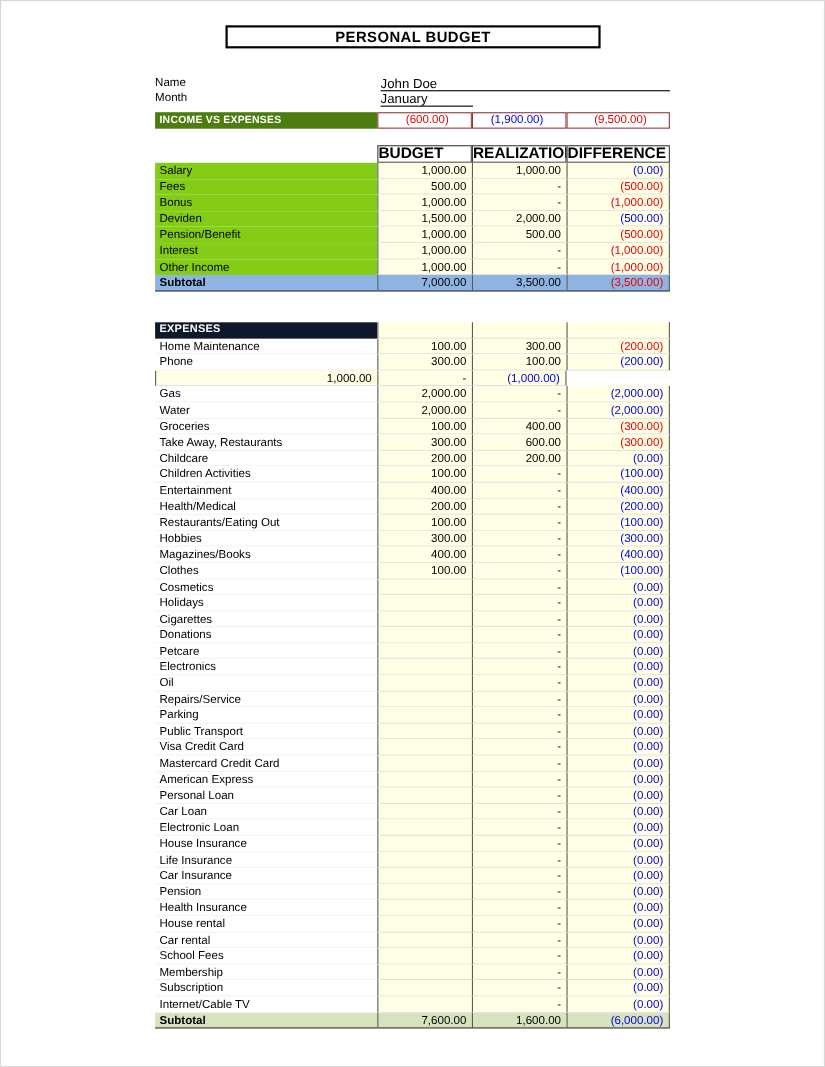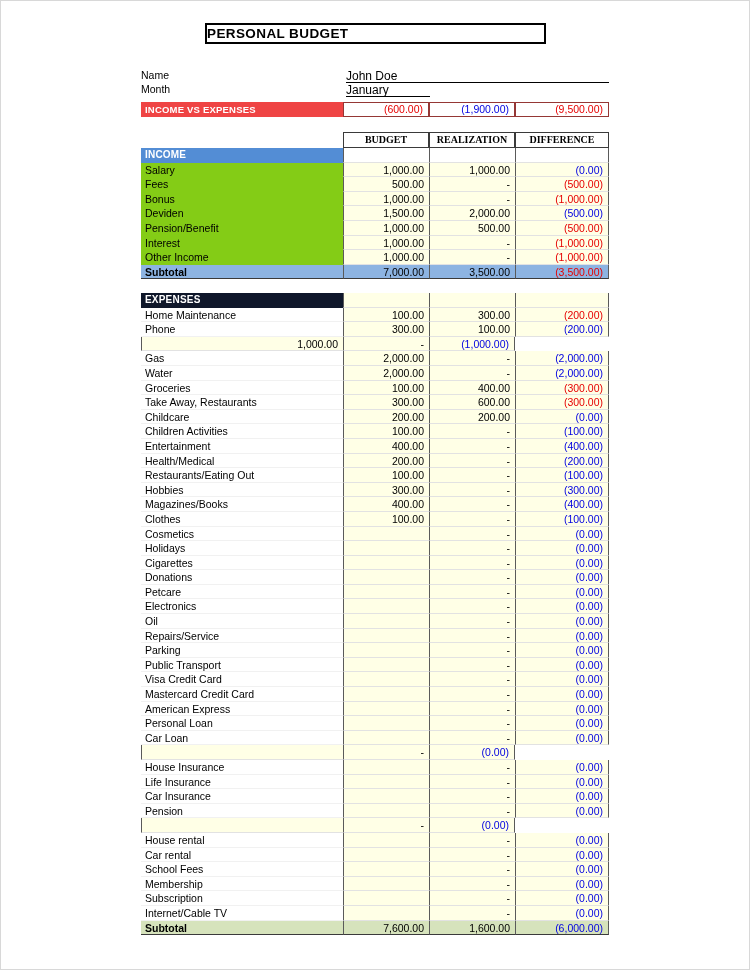--- a/index.html
+++ b/index.html
@@ -1,38 +1,38 @@
 <!DOCTYPE html>
 <html><head>
 <meta charset="utf-8">
 <style>
   * { margin:0; padding:0; box-sizing:border-box; }
   html,body { background:#fff; }
   body { width:750px; height:970px; font-family:"Liberation Sans", sans-serif; color:#000; }
   .sheet { position:relative; width:750px; height:970px; background:#fff; border:1px solid #d8d8d8; overflow:hidden; }
 
   .title-box { position:absolute; left:204px; top:22px; width:341px; height:21px; border:2px solid #000;
-    display:flex; align-items:center; font-weight:bold; font-size:13.5px; letter-spacing:.4px; }
+    display:flex; align-items:center; justify-content:center; font-weight:bold; font-size:13.5px; letter-spacing:.4px; }
 
   .field { position:absolute; left:140px; height:14px; font-size:10.5px;margin-top:11px; }
   .field .field-label { display:inline-block; width:65px; }
   .field .field-value { position:absolute; left:205px; top:0; height:13.5px; border-bottom:1px solid #000; font-size:12px; }
   #name-row { top:57px; }
   #name-row .field-value { width:263px; }
   #month-row { top:71px; }
   #month-row .field-value { width:84px; }
 
   .grid-row { display:grid; grid-template-columns:202px 86px 86px 94px; }
 
   .summary { position:absolute; left:140px; top:101px; height:15px; }
-  .summary-label { background:#ef4444; color:#fff; font-weight:bold; font-size:9.5px; line-height:15px; padding-left:4px; letter-spacing:.2px; }
-  .summary-cell { border:1px solid #953735; background:#fff; font-size:10.5px; line-height:12.5px; text-align:right; padding-right:5px; }
+  .summary-label { background:#4d7c0f; color:#fff; font-weight:bold; font-size:9.5px; line-height:15px; padding-left:4px; letter-spacing:.2px; }
+  .summary-cell { border:1px solid #953735; background:#fff; font-size:10.5px; line-height:12.5px; text-align:right; padding-right:20px; }
 
   .col-headers { position:absolute; left:140px; top:131px; height:16px; }
-  .col-head { border:1px solid #3a3a3a; background:#fff; font-weight:bold; font-size:10px; text-align:center; line-height:13.5px;font-family:Liberation Serif, serif; }
+  .col-head { border:1px solid #3a3a3a; background:#fff; font-weight:bold; font-size:14px; text-align:left; line-height:13.5px; }
 
   .section { position:absolute; left:140px; width:468px; }
   #income-section { top:147px; }
   #expenses-section { top:292px; }
 
   .row { display:grid; grid-template-columns:202px 86px 86px 94px; height:14.6px; }
   .cell { font-size:10.5px; line-height:14.4px; overflow:hidden; white-space:nowrap; }
   .cell.label { padding-left:4px; }
   .cell.num { text-align:right; padding-right:5px; border-left:1px solid #5a5a5a; border-bottom:1px solid #e2e2e2; background:#FFFFE6; }
   .cell.num:last-child { border-right:1px solid #5a5a5a; }
@@ -78,26 +78,20 @@
   </div>
 
   <div class="col-headers grid-row">
     <div class="spacer"></div>
     <div class="col-head">BUDGET</div>
     <div class="col-head">REALIZATION</div>
     <div class="col-head">DIFFERENCE</div>
   </div>
 
   <div class="section" id="income-section">
-    <div class="row header-row">
-      <div class="cell label section-title">INCOME</div>
-      <div class="cell num"></div>
-      <div class="cell num"></div>
-      <div class="cell num"></div>
-    </div>
     <div id="income-rows">
   <div class="row income-row">
     <div class="cell label">Salary</div>
     <div class="cell num">1,000.00</div>
     <div class="cell num">1,000.00</div>
     <div class="cell num diff pos">(0.00)</div>
   </div>
 
   <div class="row income-row">
     <div class="cell label">Fees</div>
@@ -360,20 +354,21 @@
   </div>
 
   <div class="row expense-row">
     <div class="cell label">Car Loan</div>
     <div class="cell num"></div>
     <div class="cell num">-</div>
     <div class="cell num diff pos">(0.00)</div>
   </div>
 
   <div class="row expense-row">
+    <div class="cell label">Electronic Loan</div>
     <div class="cell num"></div>
     <div class="cell num">-</div>
     <div class="cell num diff pos">(0.00)</div>
   </div>
 
   <div class="row expense-row">
     <div class="cell label">House Insurance</div>
     <div class="cell num"></div>
     <div class="cell num">-</div>
     <div class="cell num diff pos">(0.00)</div>
@@ -394,20 +389,21 @@
   </div>
 
   <div class="row expense-row">
     <div class="cell label">Pension</div>
     <div class="cell num"></div>
     <div class="cell num">-</div>
     <div class="cell num diff pos">(0.00)</div>
   </div>
 
   <div class="row expense-row">
+    <div class="cell label">Health Insurance</div>
     <div class="cell num"></div>
     <div class="cell num">-</div>
     <div class="cell num diff pos">(0.00)</div>
   </div>
 
   <div class="row expense-row">
     <div class="cell label">House rental</div>
     <div class="cell num"></div>
     <div class="cell num">-</div>
     <div class="cell num diff pos">(0.00)</div>

